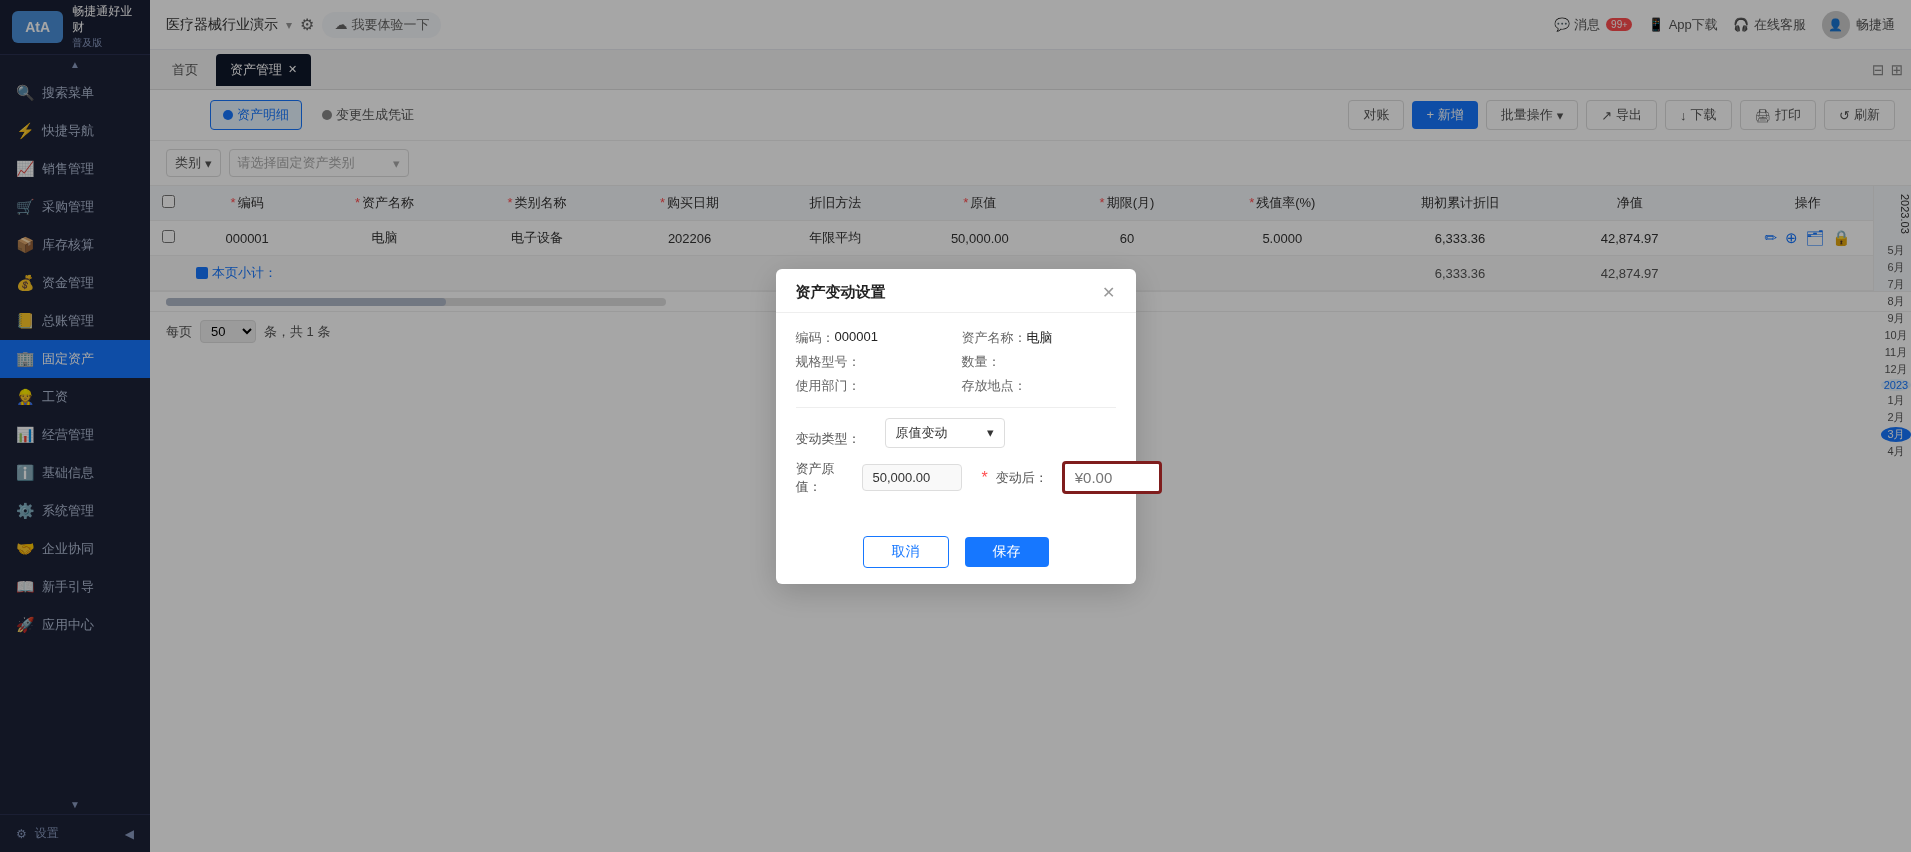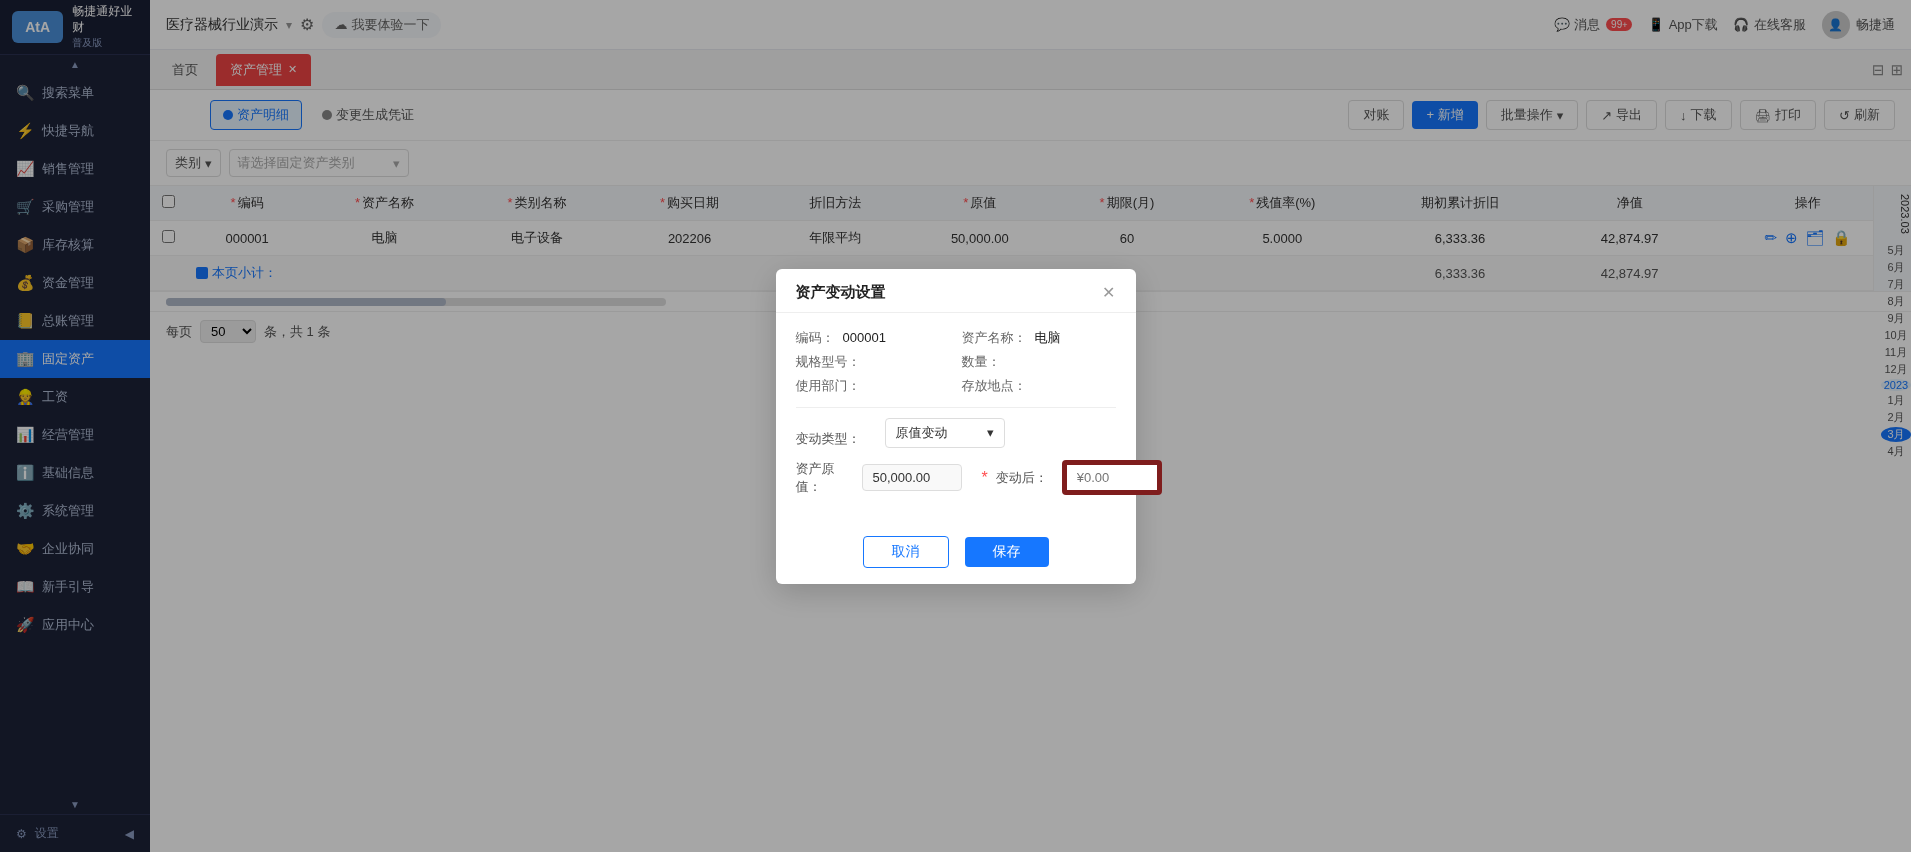--- a/index.html
+++ b/index.html
@@ -103,21 +103,21 @@
       border-bottom: 1px solid #ddd;
       gap: 4px;
     }
     .tab {
       height: 32px; display: flex; align-items: center; gap: 6px;
       padding: 0 14px; border-radius: 4px 4px 0 0;
       font-size: 13px; cursor: pointer; color: #555;
       background: transparent;
     }
     .tab.active {
-      background: #ef4444; color: #fff;
+      background: #0f172a; color: #fff;
     }
     .tab-close { font-size: 11px; cursor: pointer; }
 
     
     .content-area {
       flex: 1; overflow: auto; background: #fff; position: relative;
     }
     .content-inner { padding: 0; }
 
     
@@ -229,39 +229,39 @@
       padding: 14px 20px 10px;
       border-bottom: 1px solid #eee;
     }
     .modal-title { font-size: 15px; font-weight: 600; color: #222; }
     .modal-close { color: #999; cursor: pointer; font-size: 16px; background: none; border: none; }
     .modal-body { padding: 16px 20px; }
     .modal-info-grid {
       display: grid; grid-template-columns: 1fr 1fr; gap: 6px 12px;
       font-size: 13px; color: #333; margin-bottom: 12px;
     }
-    .modal-info-item { display: flex; align-items: center; gap: 8px; }
+    .modal-info-item { display: flex; align-items: flex-start; gap: 0; }
     .modal-info-label { color: #666; }
     .modal-info-value { color: #222; font-weight: 500; }
     .modal-divider { border: none; border-top: 1px solid #eee; margin: 10px 0; }
     .modal-field { display: flex; align-items: flex-end; gap: 24px; margin-bottom: 12px; }
     .modal-field-label { color: #555; font-size: 13px; min-width: 58px; }
     .modal-select-wrap {
       display: flex; align-items: center; gap: 4px;
       border: 1px solid #ddd; border-radius: 4px; padding: 5px 10px;
       font-size: 13px; color: #333; min-width: 120px; cursor: pointer; background: #fff;
     }
     .modal-field-row { display: flex; align-items: center; gap: 8px; margin-bottom: 12px; }
     .modal-input-value {
       border: 1px solid #ddd; border-radius: 4px; padding: 5px 10px;
       font-size: 13px; color: #333; min-width: 100px; background: #f9f9f9;
     }
     .modal-input {
-      border: 5px solid #7f1d1d; border-radius: 4px; padding: 5px 10px;
-      font-size: 13px; color: #aaa; min-width: 100px;
+      border: 3px solid #7f1d1d; border-radius: 4px; padding: 5px 10px;
+      font-size: 15px; color: #aaa; min-width: 100px;
       outline: none;
     }
     .modal-footer {
       display: flex; align-items: center; justify-content: center; gap: 16px;
       padding: 12px 20px 16px;
     }
     .btn-cancel {
       border: 1px solid #1677ff; color: #1677ff; background: #fff;
       padding: 6px 28px; border-radius: 4px; font-size: 14px; cursor: pointer;
     }

